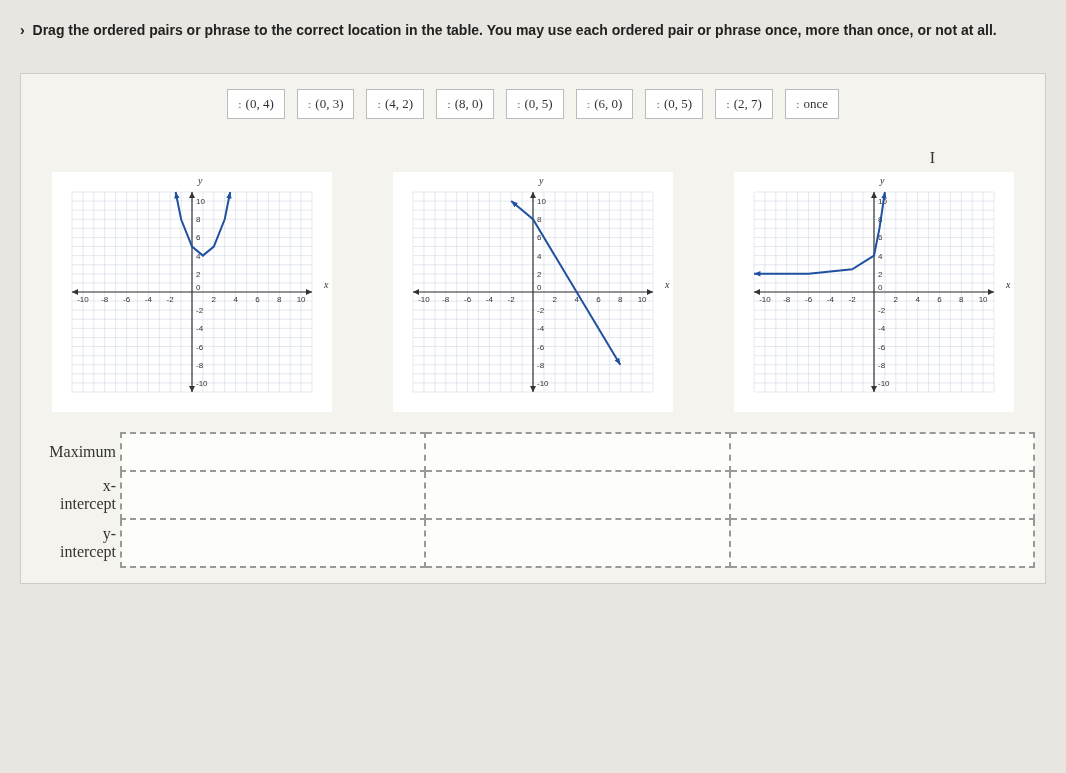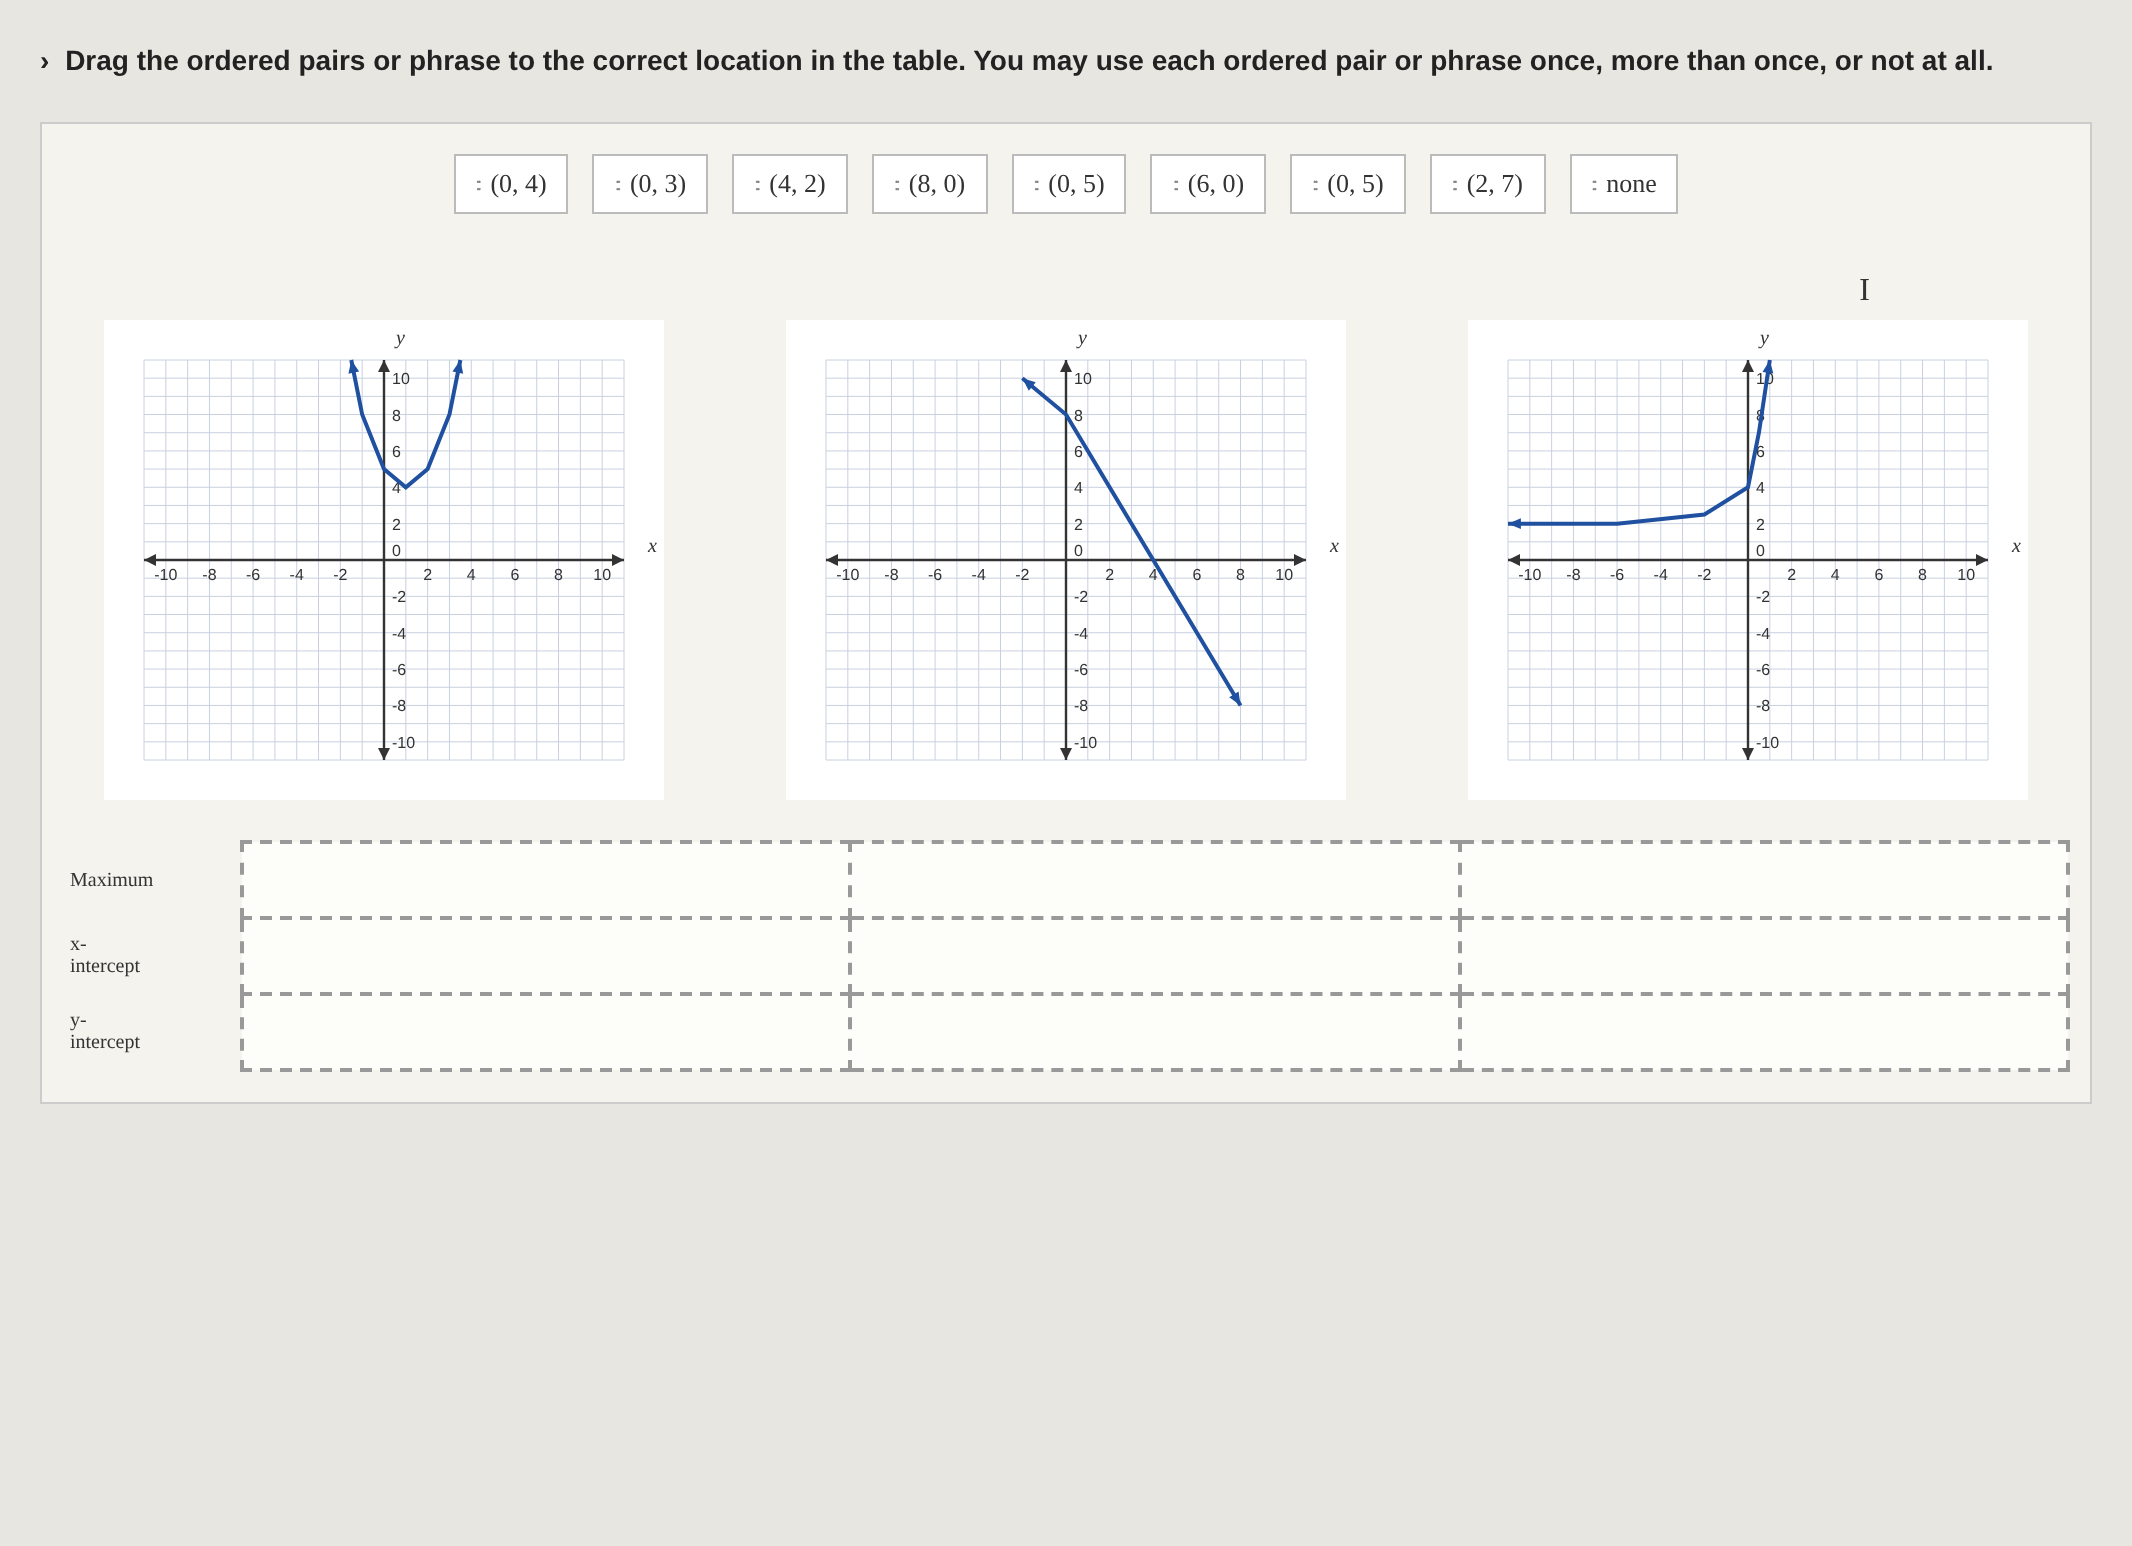--- a/index.html
+++ b/index.html
@@ -4,21 +4,21 @@
   <style>
     * { box-sizing: border-box; margin: 0; padding: 0; }
     body {
       font-family: Arial, sans-serif;
       background: #e8e6e0;
       padding: 20px;
       width: 1066px;
       color: #333;
     }
     .instructions {
-      margin-bottom: 20px;
+      margin-bottom: 32px;
     }
     .instructions p {
       font-size: 14px;
       line-height: 1.5;
       color: #222;
     }
     .instructions .bold-line {
       font-weight: bold;
       margin-bottom: 8px;
     }
@@ -73,21 +73,22 @@
     }
     svg.graph {
       background: #fff;
     }
     .answer-table {
       border-collapse: collapse;
       width: 100%;
     }
     .answer-table td.label {
       width: 90px;
-      font-size: 10px;
+      text-align: right;
+      font-size: 16px;
       padding: 6px 4px;
       vertical-align: middle;
       font-family: 'Times New Roman', serif;
     }
     .answer-table td.drop {
       border: 2px dashed #999;
       height: 38px;
       background: #fdfdfa;
     }
     .answer-table tr + tr td.drop {
@@ -143,21 +144,21 @@
     <div class="drag-item">
         <span class="drag-handle">::</span>
         <span>(0, 5)</span>
       </div>
     <div class="drag-item">
         <span class="drag-handle">::</span>
         <span>(2, 7)</span>
       </div>
     <div class="drag-item">
         <span class="drag-handle">::</span>
-        <span>none</span>
+        <span>once</span>
       </div>
   </div>
 
   <div class="cursor-mark">I</div>
 
   <div class="graphs-row">
     <div class="graph-box">
         <svg class="graph" width="280" height="240">
           <line x1="20" x2="20" y1="220" y2="20" class="grid-line"></line>
           <line x1="30.90909090909091" x2="30.90909090909091" y1="220" y2="20" class="grid-line"></line>

